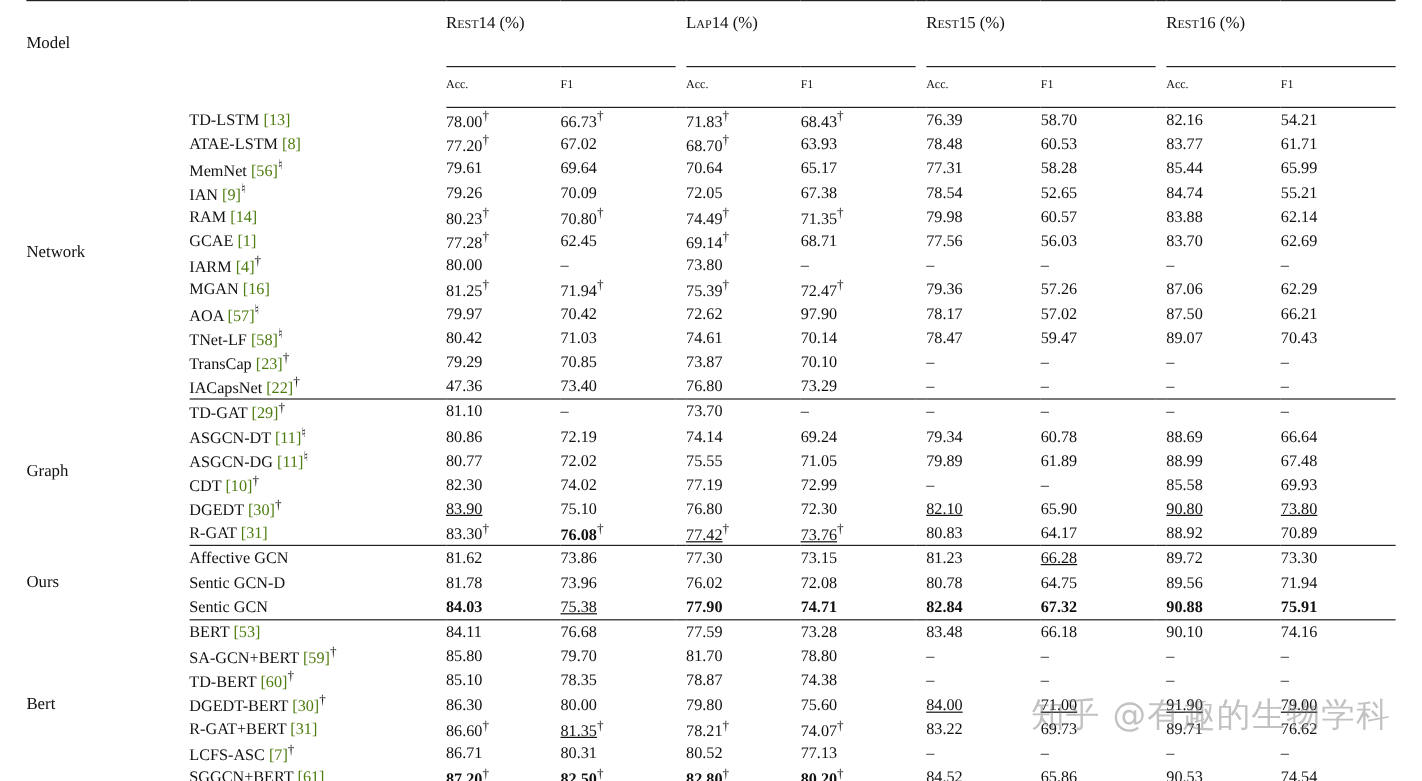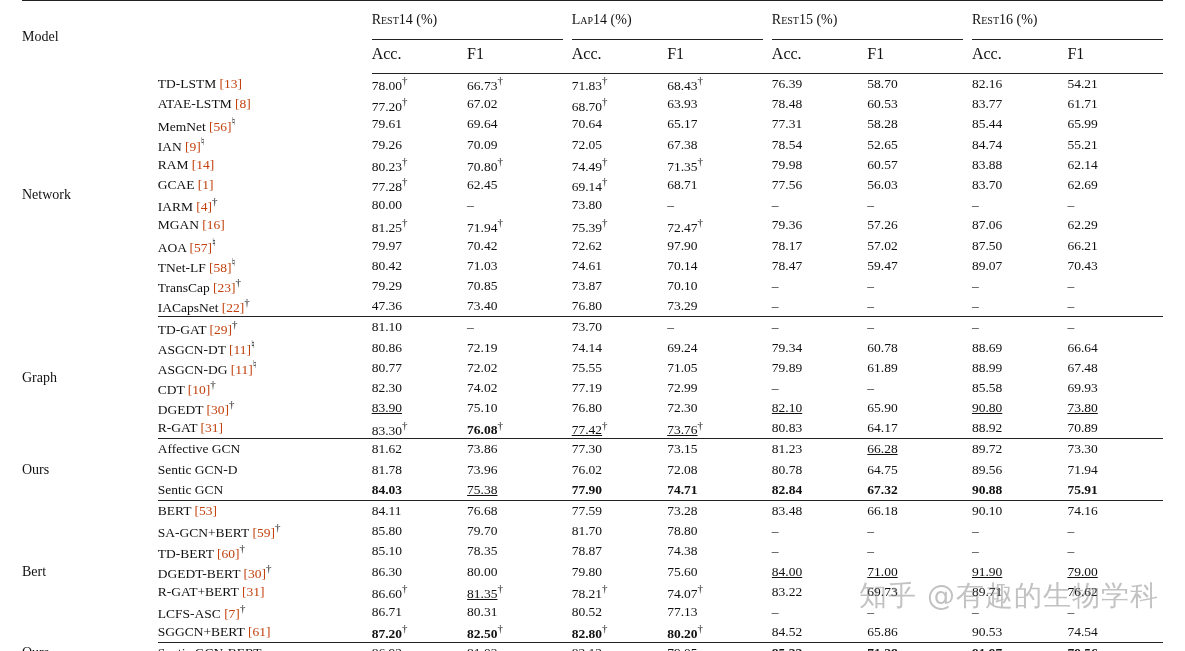--- a/index.html
+++ b/index.html
@@ -31,46 +31,46 @@
   }
   
   col.c-group{width:118px;}
   col.c-model{width:186px;}
   col.c-num{width:83px;}
   col.c-gap{width:8px;}
 
   .rule-top td{border-top:1.4px solid #222;}
   .rule-thin td{border-bottom:0.8px solid #222;}
 
-  tr.hdr1 td{height:30px;padding-top:4px;padding-bottom:4px;}
+  tr.hdr1 td{height:30px;padding-top:4px;padding-bottom:20px;}
   tr.hdr2 td{height:28px;padding-bottom:5px;}
   tr.body td{height:20.2px;}
 
   .sc{font-variant:small-caps;}
   .grp-head{
     font-size:14px;
     border-bottom:0.8px solid #222;
   }
   .sub-head{
-    font-size:16px;
+    font-size:10px;
   }
   td.num{
     text-align:left;
     padding-left:2px;
   }
   td.model{
     padding-left:14px;
     white-space:nowrap;
   }
   td.group{
     padding-left:8px;
     font-size:14px;
     margin-top:44px;
   }
-  .ref{color:#c2410c;}
+  .ref{color:#4d7c0f;}
   .bold{font-weight:bold;margin-top:41px;}
   .ul{text-decoration:underline;margin-top:40px;}
   .dag{font-size:11px;vertical-align:super;}
   .ddag{font-size:11px;vertical-align:super;}
   .watermark{
     position:absolute;
     right:26px;
     bottom:36px;
     font-size:28px;
     color:rgba(120,120,120,0.45);

